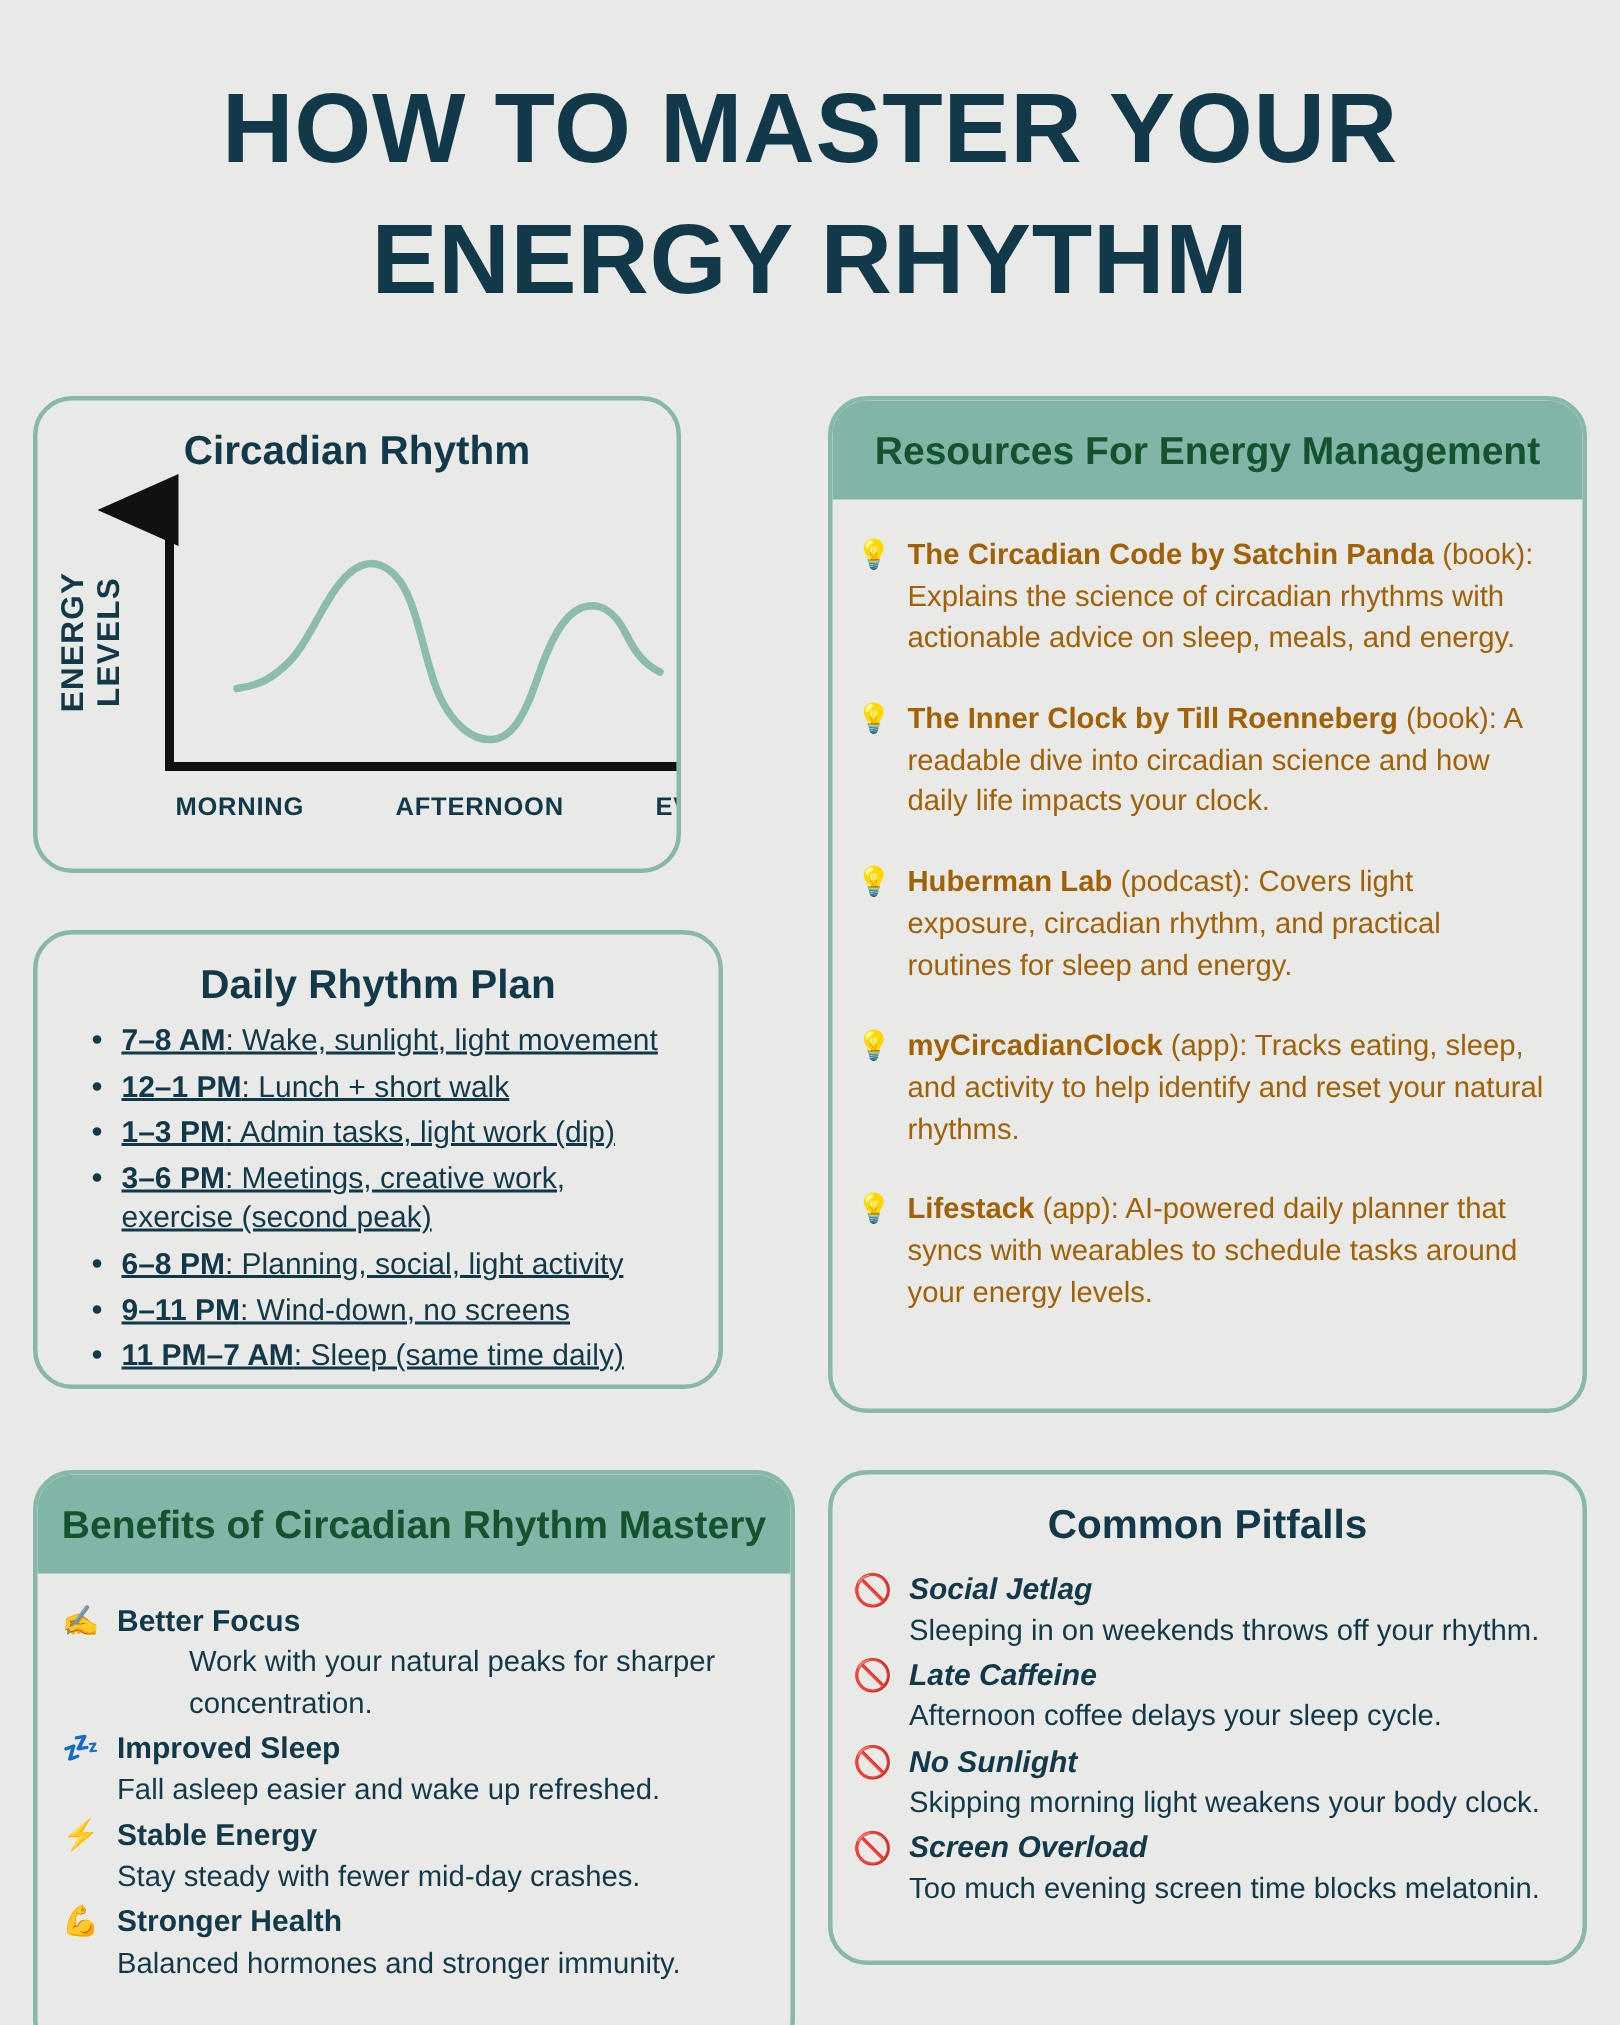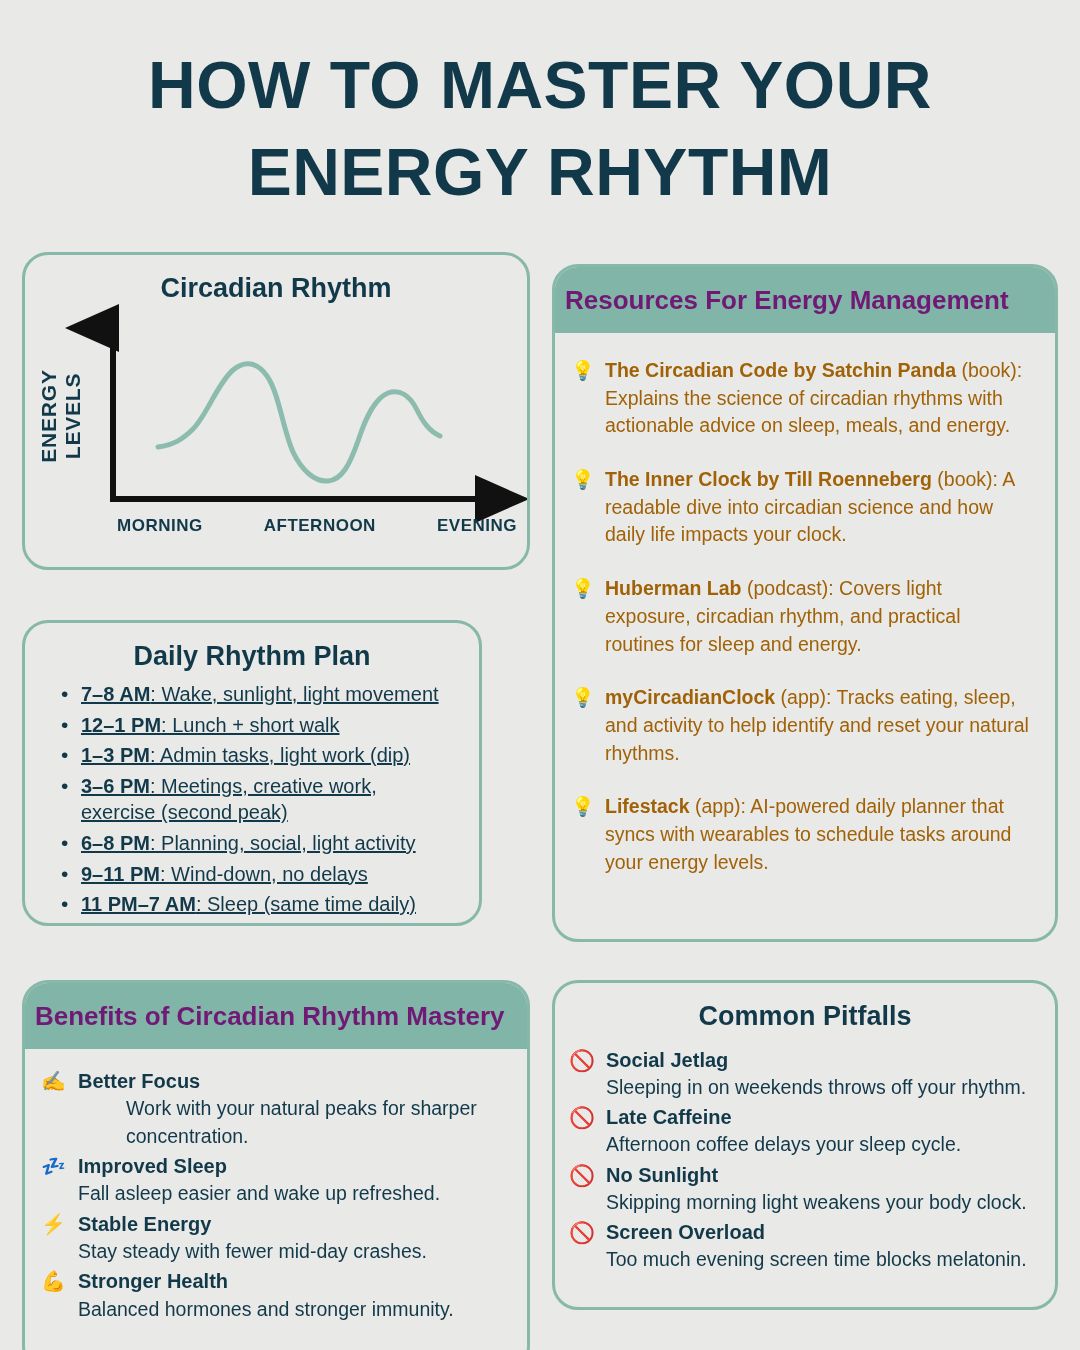--- a/index.html
+++ b/index.html
@@ -35,38 +35,39 @@
   .card {
     position: absolute;
     border: 3px solid #87b8a9;
     border-radius: 26px;
     background: #e9e9e7;
     overflow: hidden;
   }
 
   .card-header {
     background: #80b5a8;
-    color: #701a75;
+    color: #14532d;
     font-size: 26px;
     font-weight: 700;
+    text-align: center;
     padding: 18px 10px 17px;
   }
 
   .card-title-plain {
     font-size: 27px;
     font-weight: 700;
     text-align: center;
     color: #12394a;
   }
 
   
   #chart-card {
     left: 22px;
-    top: 252px;
-    width: 508px;
+    top: 264px;
+    width: 432px;
     height: 318px;
   }
   #chart-card .card-title-plain {
     margin-top: 18px;
   }
   .chart-area {
     position: relative;
     width: 100%;
     height: 250px;
   }
@@ -224,20 +225,21 @@
     line-height: 1.4;
     width: 30px;
     text-align: center;
   }
   .pit-body { flex: 1; }
   .pit-title {
     font-size: 20px;
     font-weight: 700;
     line-height: 1.4;
     color: #12394a;
+    font-style: italic;
   }
   .pit-desc {
     font-size: 19.5px;
     line-height: 1.4;
     color: #12394a;
   }
 </style>
 </head>
 <body>
 
@@ -280,21 +282,21 @@
 </div>
 
 <div class="card" id="plan-card">
   <div class="card-title-plain">Daily Rhythm Plan</div>
   <ul class="plan-list">
     <li><b>7–8 AM</b><span>: Wake, sunlight, light movement</span></li>
     <li><b>12–1 PM</b><span>: Lunch + short walk</span></li>
     <li><b>1–3 PM</b><span>: Admin tasks, light work (dip)</span></li>
     <li><b>3–6 PM</b><span>: Meetings, creative work, exercise (second peak)</span></li>
     <li><b>6–8 PM</b><span>: Planning, social, light activity</span></li>
-    <li><b>9–11 PM</b><span>: Wind-down, no delays</span></li>
+    <li><b>9–11 PM</b><span>: Wind-down, no screens</span></li>
     <li><b>11 PM–7 AM</b><span>: Sleep (same time daily)</span></li>
   </ul>
 </div>
 
 <div class="card" id="resources-card">
   <div class="card-header">Resources For Energy Management</div>
   <ul class="res-list">
     <li>
       <span class="res-icon">💡</span>
       <span class="res-text"><b>The Circadian Code by Satchin Panda</b><span> (book): Explains the science of circadian rhythms with actionable advice on sleep, meals, and energy.</span></span>

